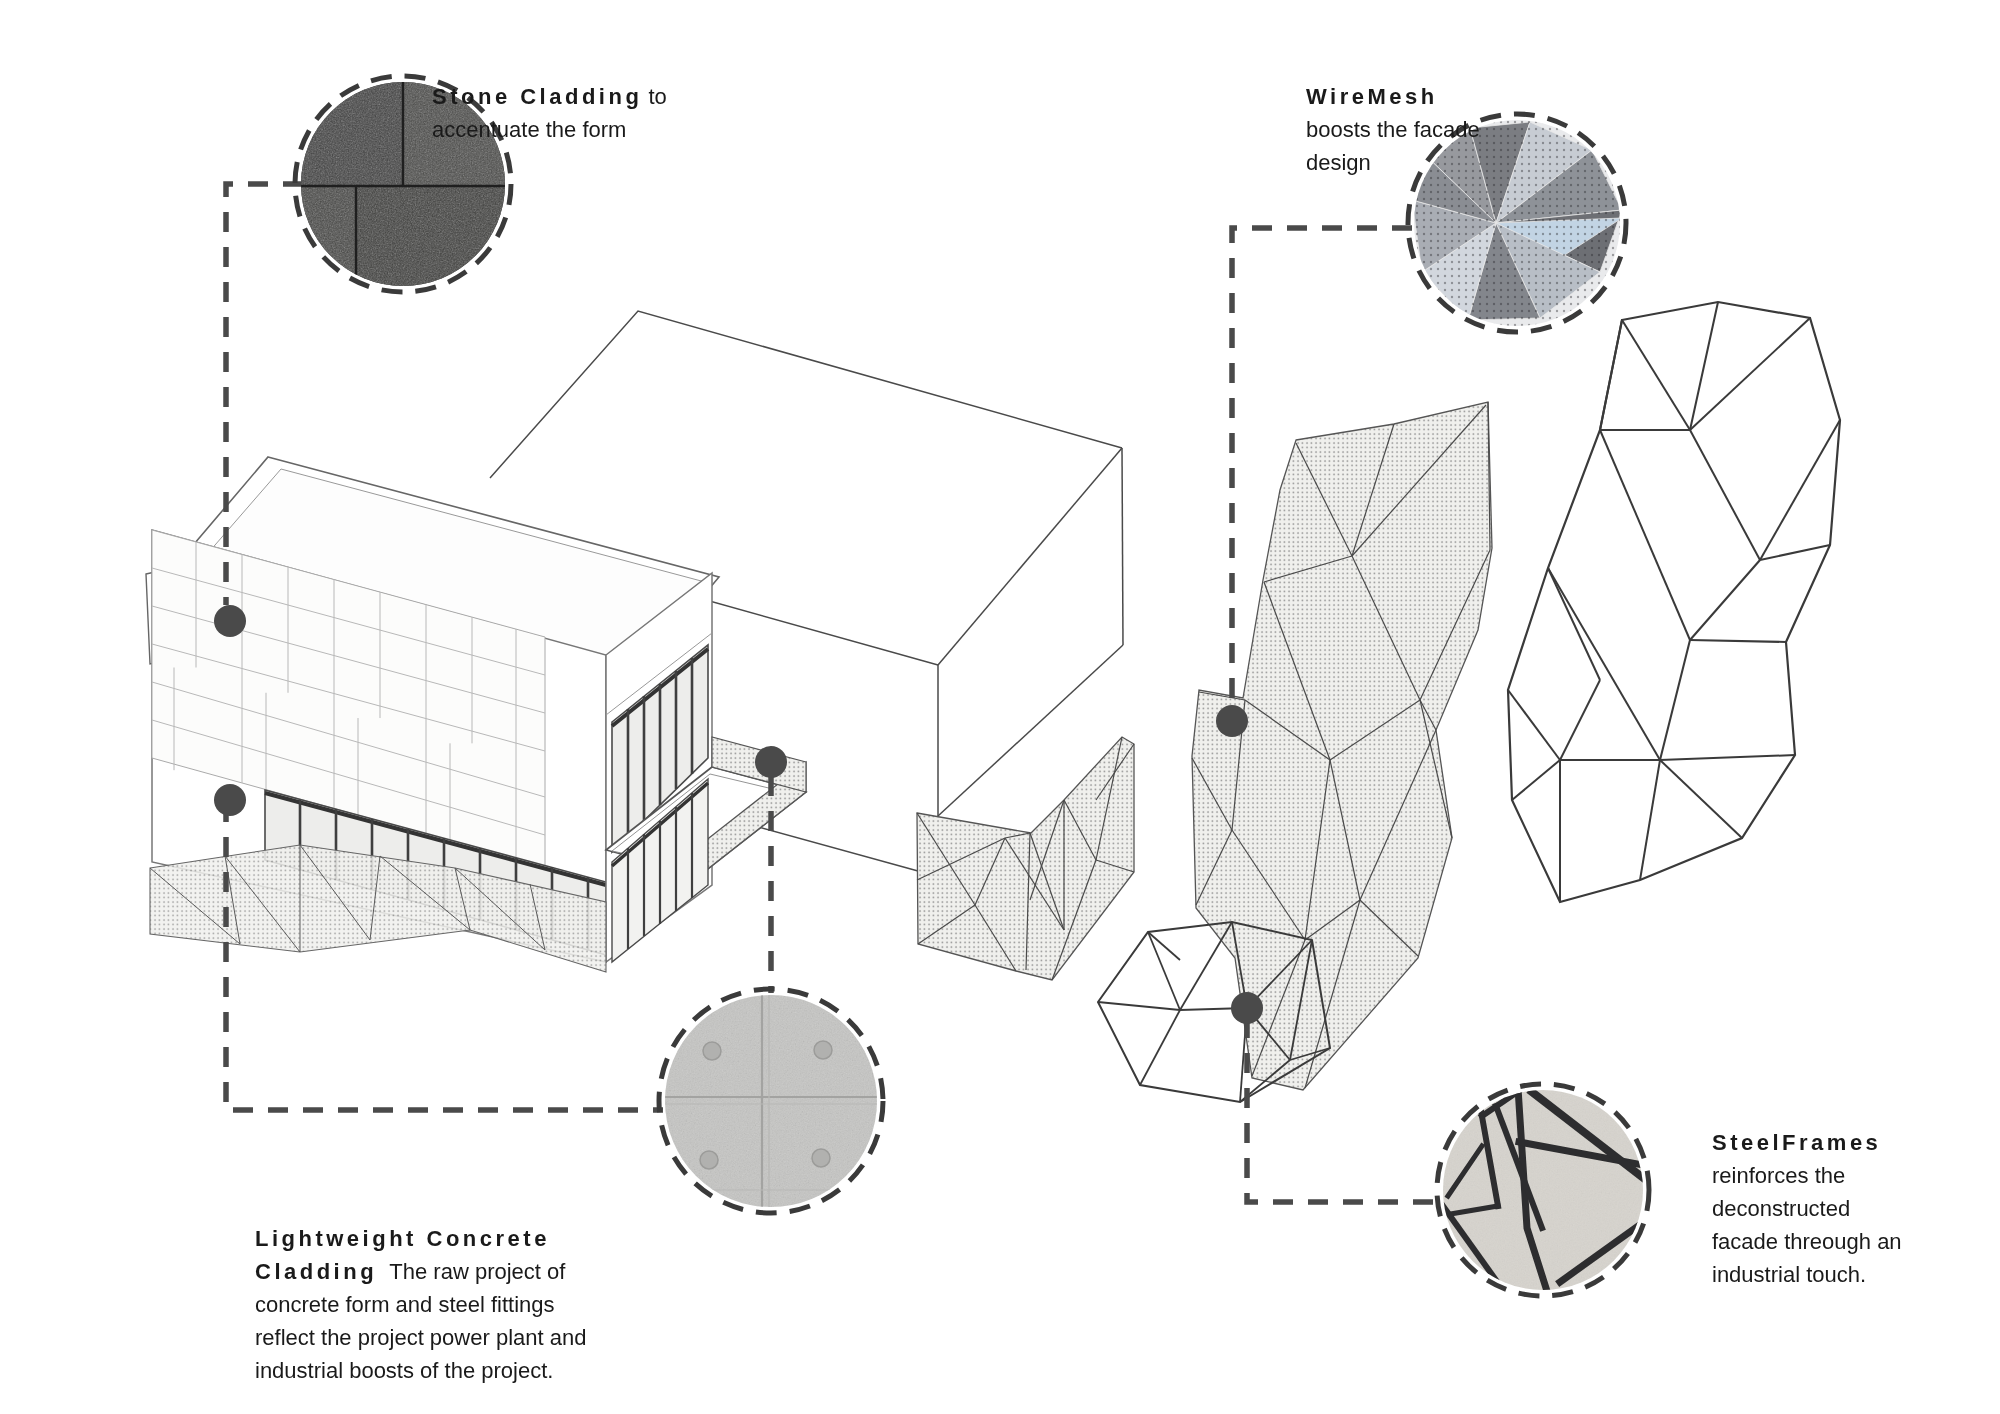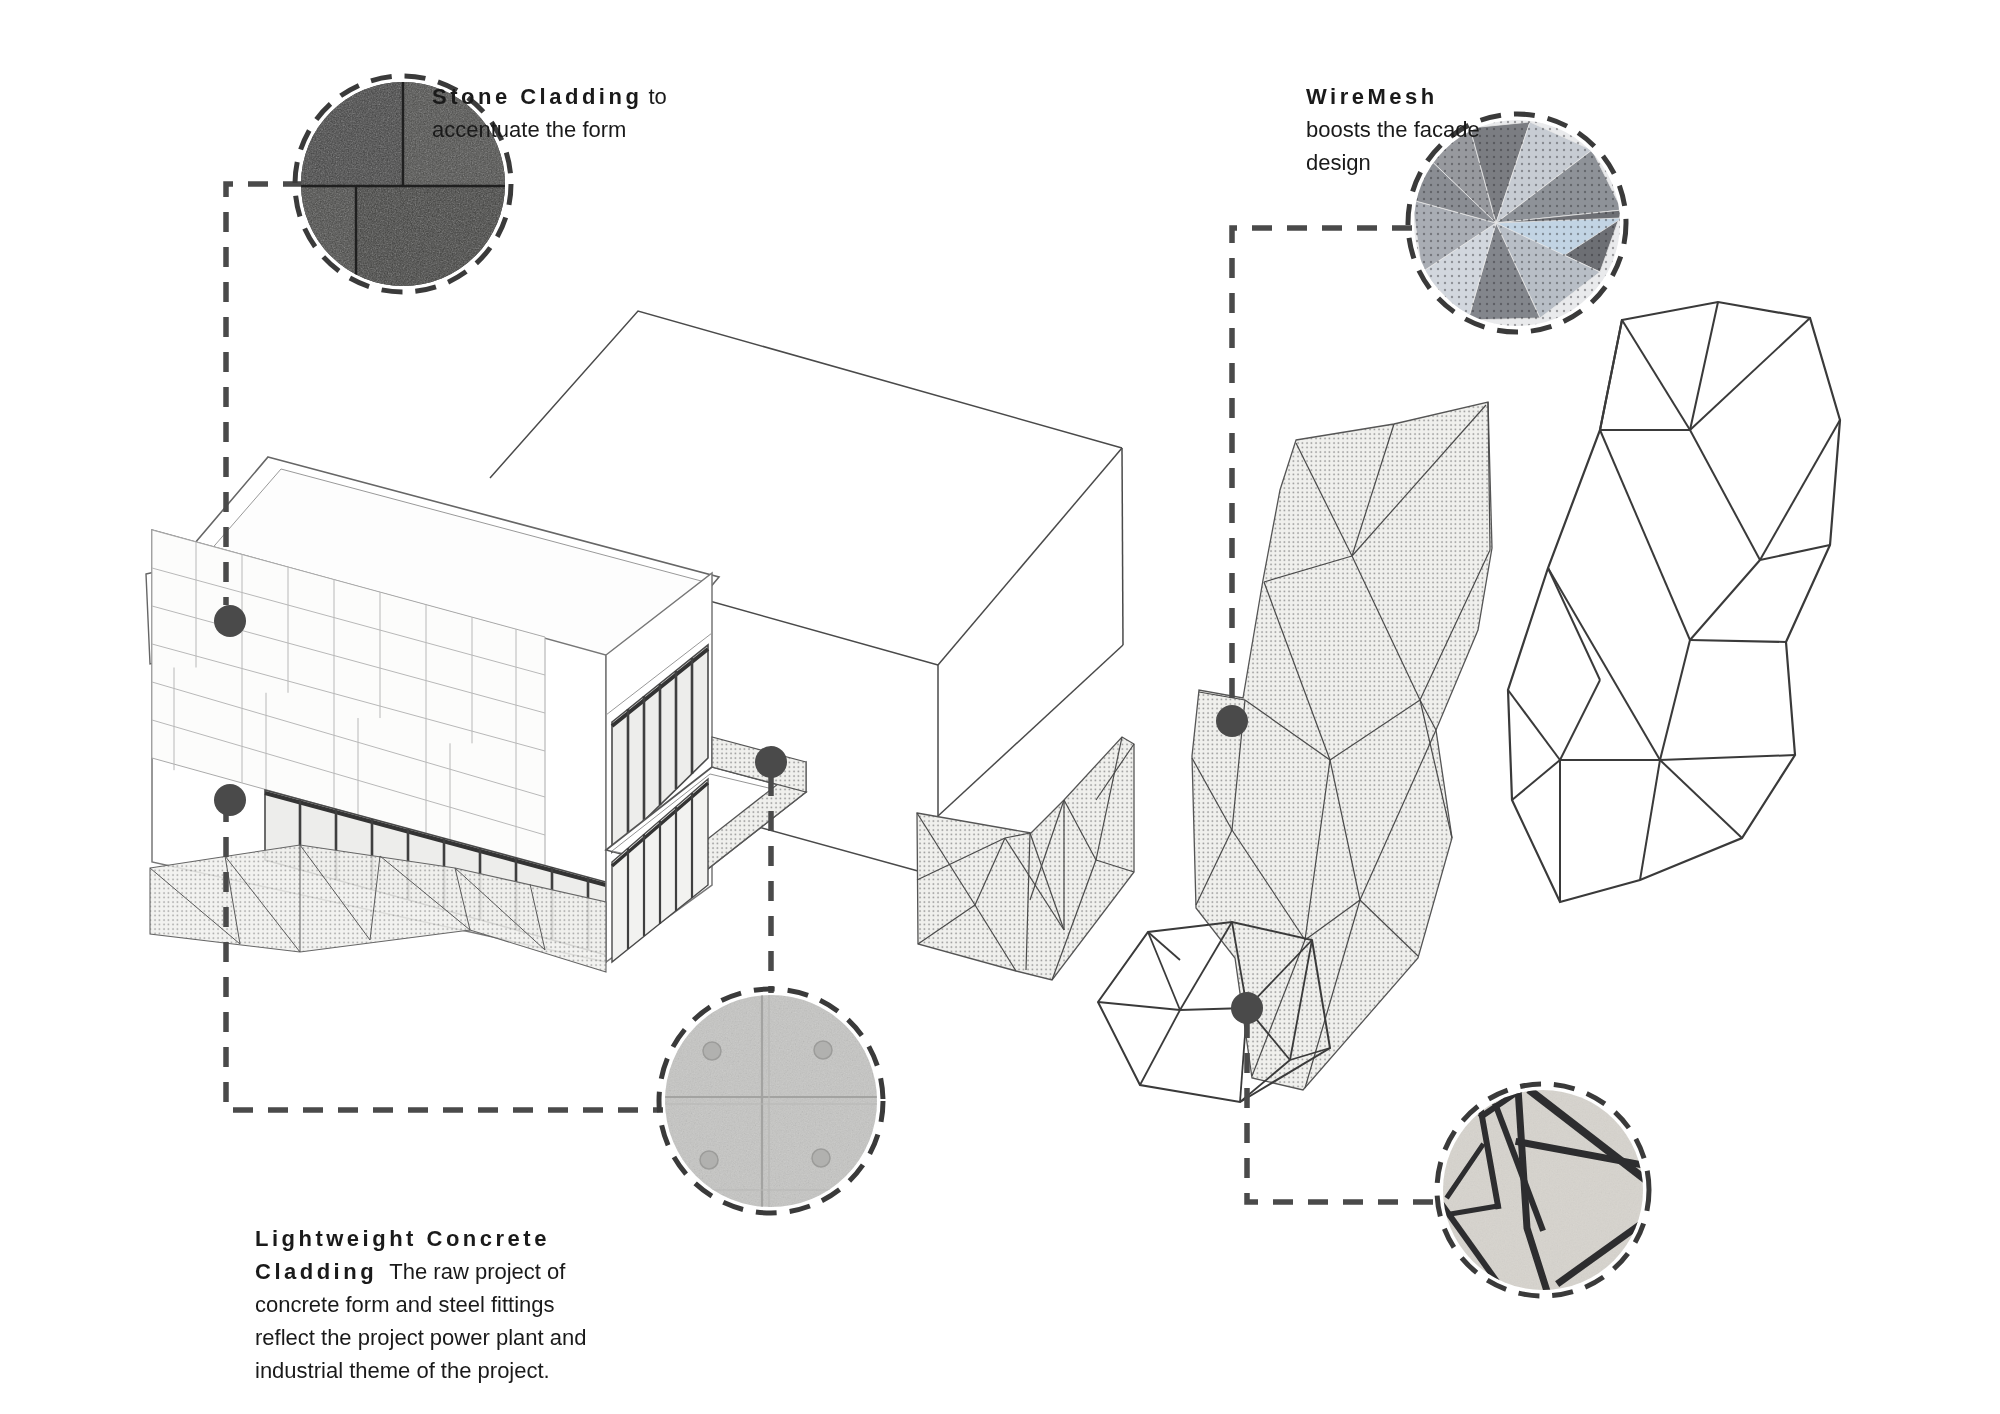--- a/index.html
+++ b/index.html
@@ -356,16 +356,23 @@
   <div class="callout" style="left:432px;top:80px">
     <div><span class="h">Stone Cladding</span><span class="sfx"> to</span></div>
     <div>accentuate the form</div>
   </div>
 
   <div class="callout" style="left:255px;top:1222px">
     <div class="h">Lightweight Concrete</div>
     <div><span class="h">Cladding</span><span class="sfx">&nbsp;&nbsp;</span><span class="sfx">The raw project of</span></div>
     <div>concrete form and steel fittings</div>
     <div>reflect the project power plant and</div>
-    <div>industrial theme of the project.</div>
+    <div>industrial boosts of the project.</div>
   </div>
 
+  <div class="callout" style="left:1712px;top:1126px">
+    <div class="h">SteelFrames</div>
+    <div>reinforces the</div>
+    <div>deconstructed</div>
+    <div>facade threough an</div>
+    <div>industrial touch.</div>
+  </div>
 </div>
 
 </body></html>

